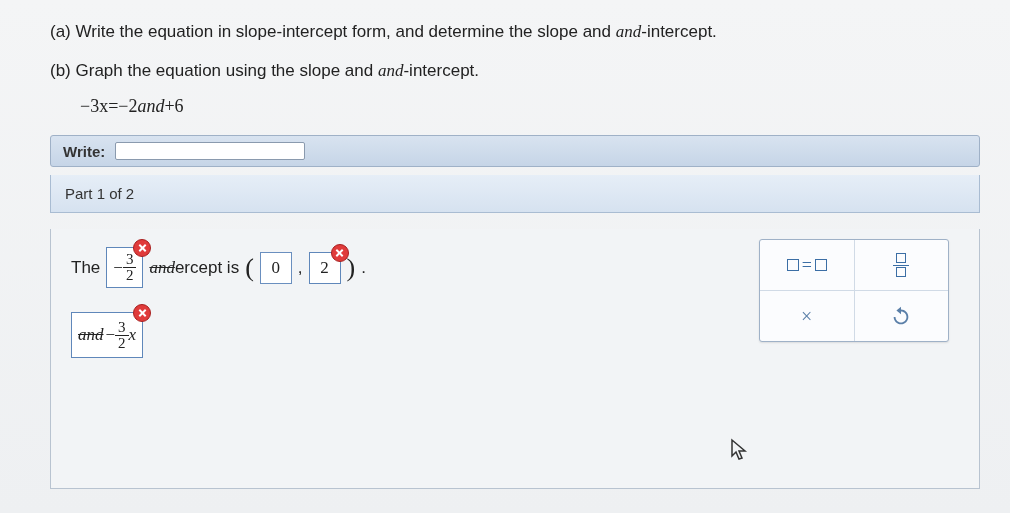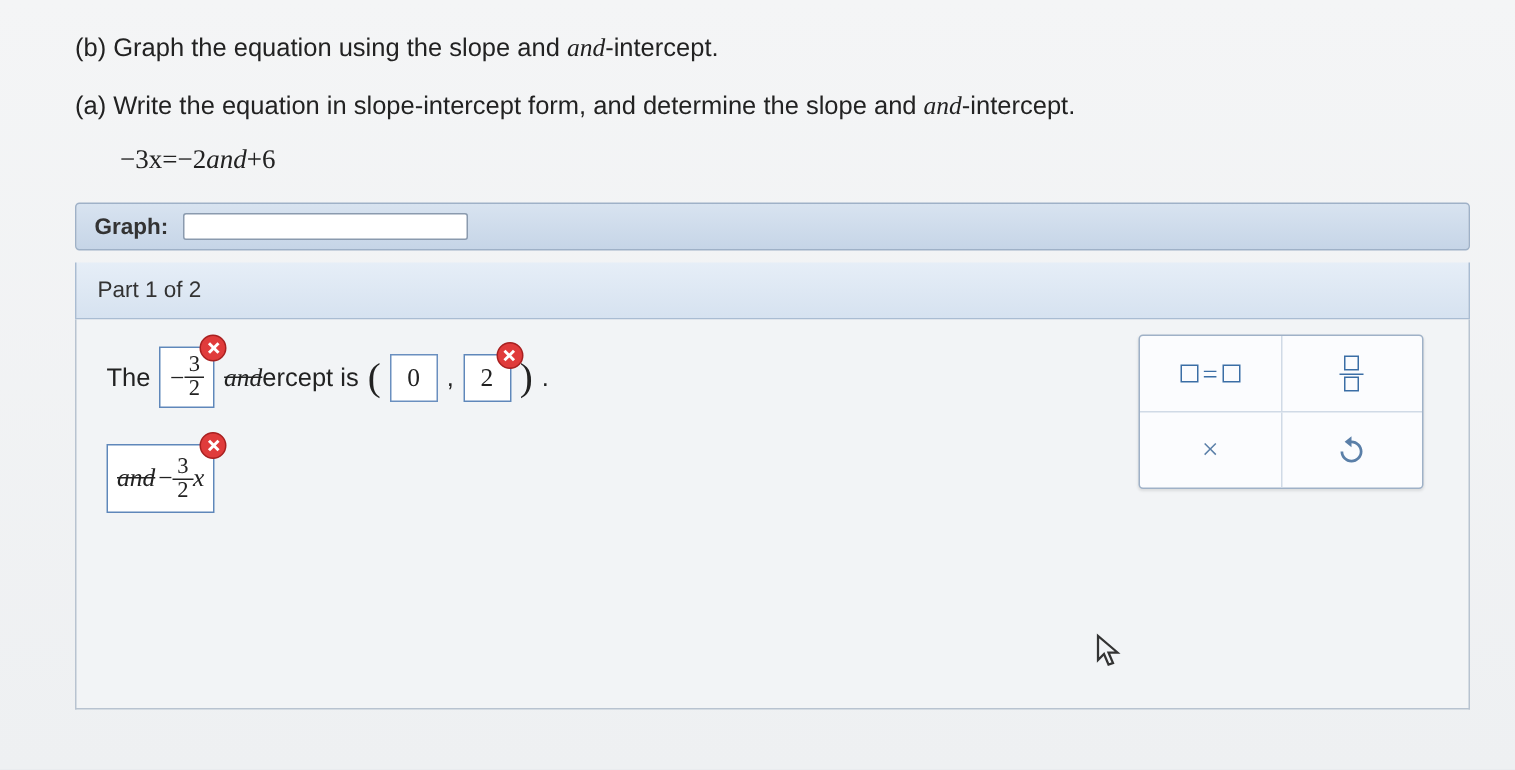--- a/index.html
+++ b/index.html
@@ -47,21 +47,21 @@
   }
 
   
   .part-sub {
     background: linear-gradient(#e6eef7, #d6e2f0);
     border: 1px solid #a9bcd2;
     border-top: none;
     padding: 10px 14px;
     font-size: 15px;
     color: #333;
-    margin-bottom: 0;
+    margin-bottom: 16px;
   }
 
   
   .answer-area {
     background: #f2f4f6;
     border: 1px solid #b8c3d0;
     border-top: none;
     padding: 18px 20px 30px 20px;
     position: relative;
     min-height: 260px;
@@ -172,33 +172,33 @@
     color: #333;
   }
   .and-it { font-style: italic; font-family: "Times New Roman", serif; }
 </style>
 </head>
 <body>
 
 <div class="page">
 
   <div class="question-text">
+    <span>(a) Write the equation in slope-intercept form, and determine the slope and </span><span class="and-it">and</span><span>-intercept.</span>
+  </div>
+
+  <div class="question-text">
     <span>(b) Graph the equation using the slope and </span><span class="and-it">and</span><span>-intercept.</span>
-  </div>
-
-  <div class="question-text">
-    <span>(a) Write the equation in slope-intercept form, and determine the slope and </span><span class="and-it">and</span><span>-intercept.</span>
   </div>
 
   <div class="equation">
     <span>−3x</span><span>=</span><span>−2</span><span class="and-it">and</span><span>+6</span>
   </div>
 
   <div class="part-bar">
-    <span class="label">Graph:</span>
+    <span class="label">Write:</span>
     <div class="progress-slot"></div>
   </div>
 
   <div class="part-sub">Part 1 of 2</div>
 
   <div class="answer-area">
 
 
     <div class="line">
       <span>The</span>

